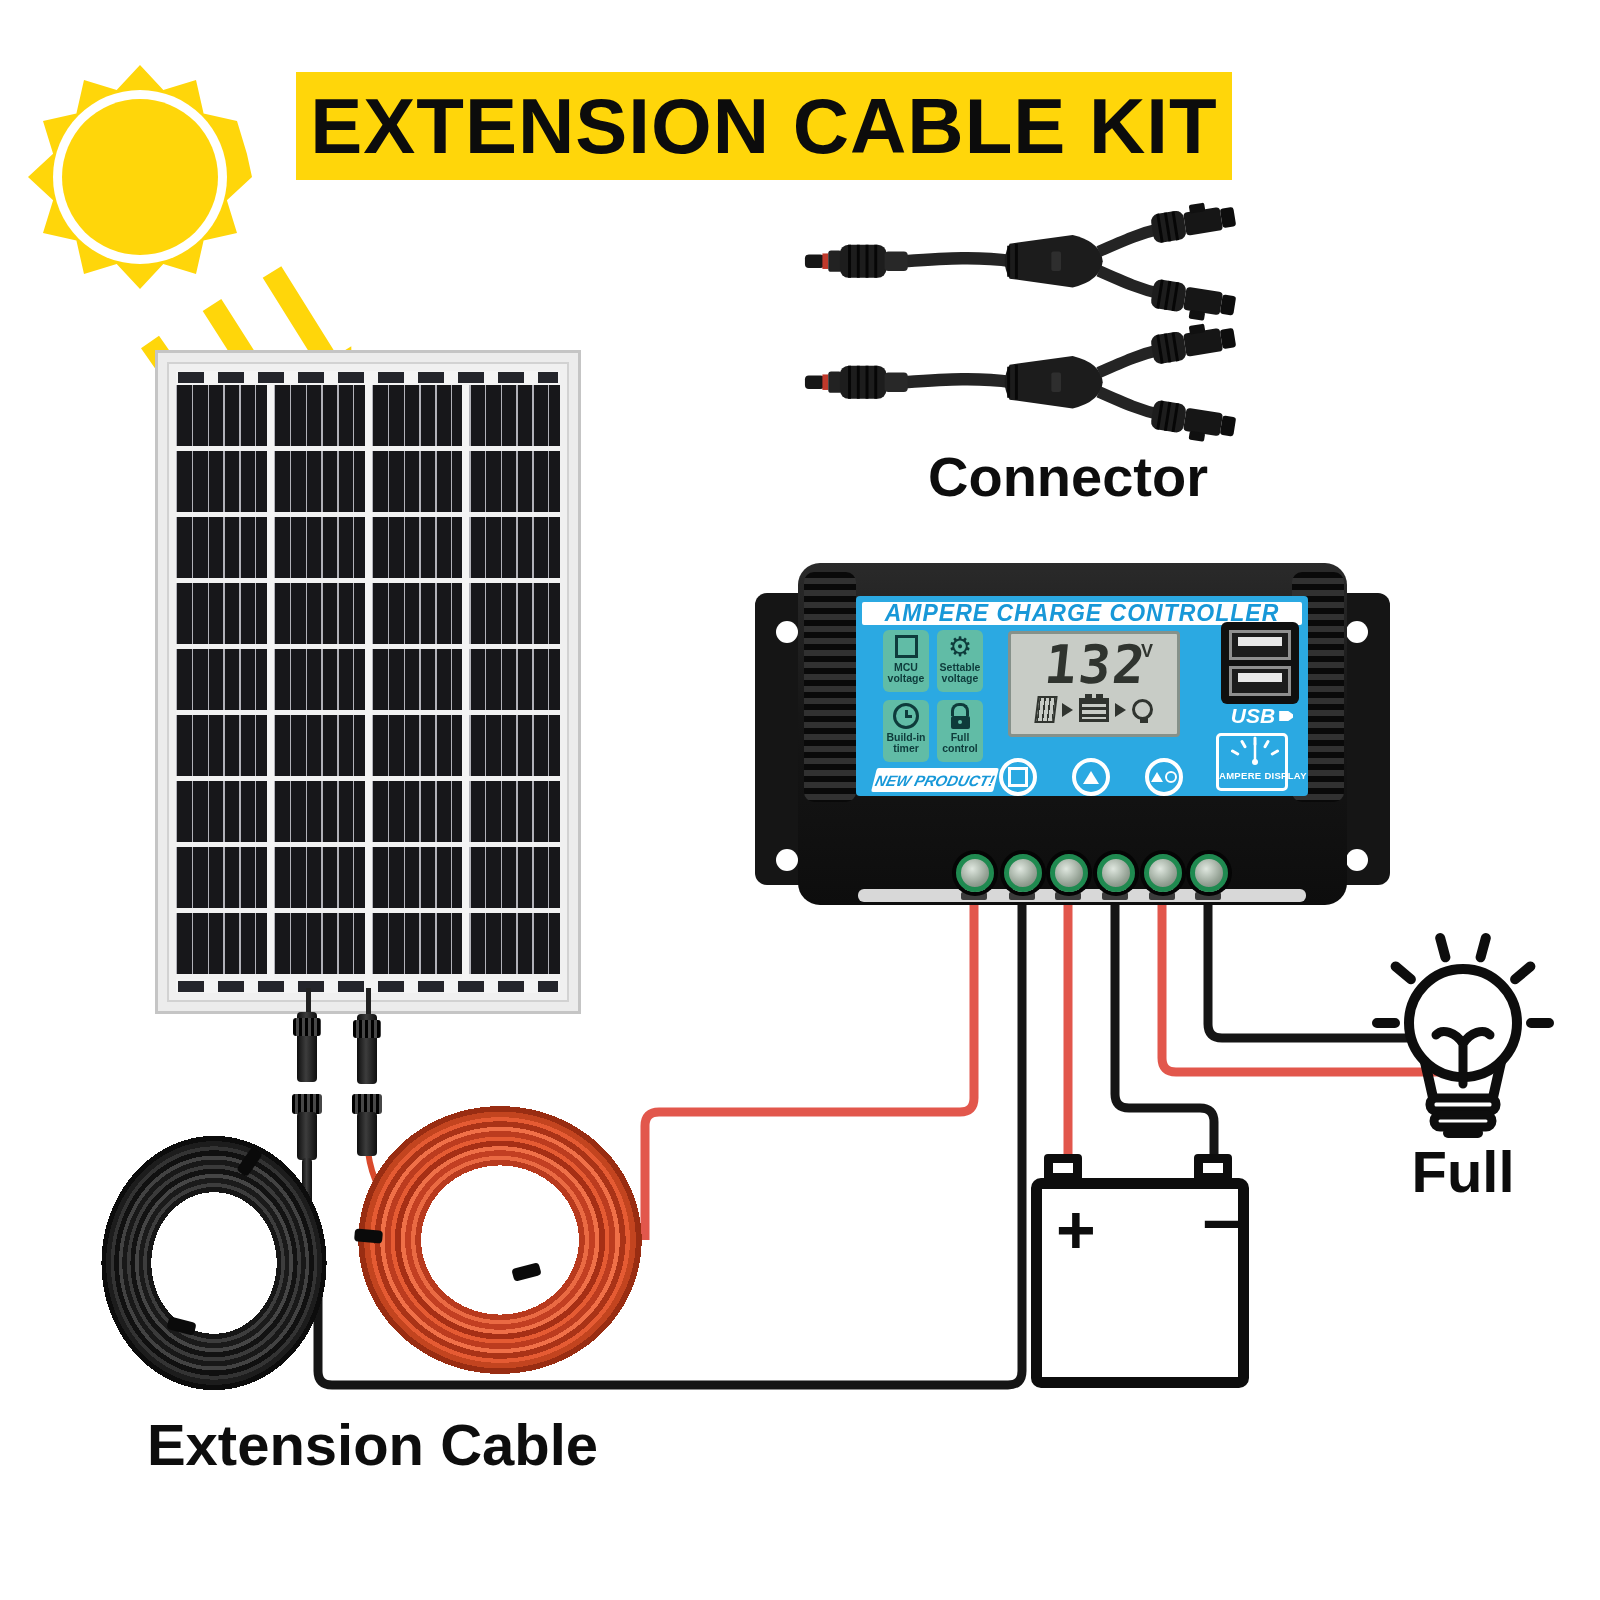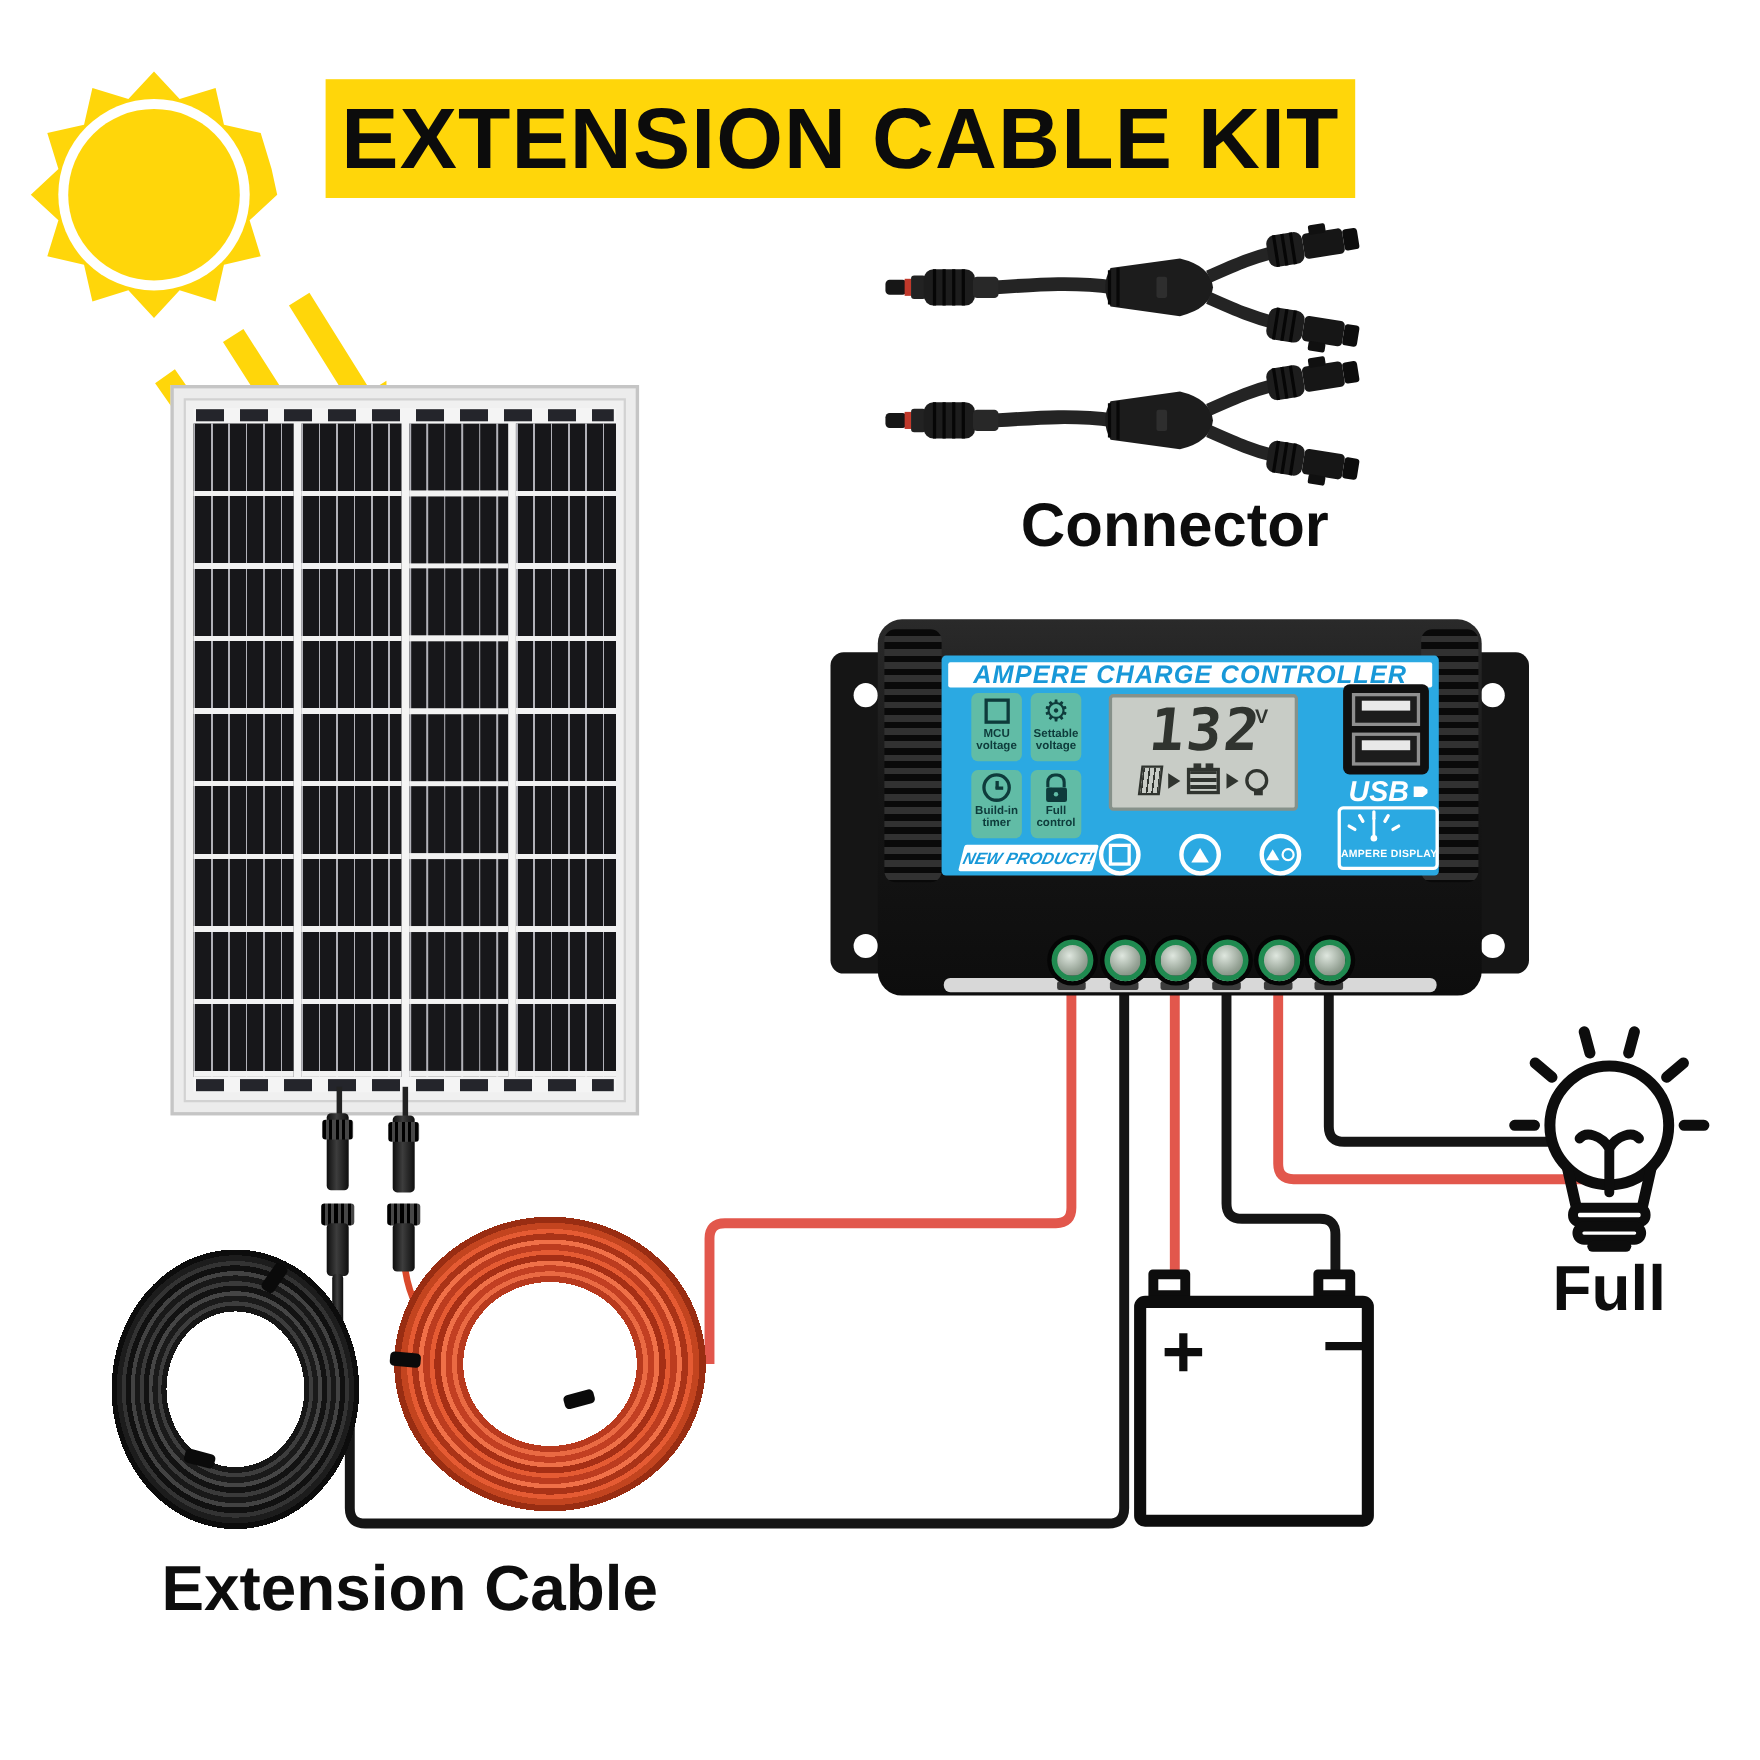--- a/index.html
+++ b/index.html
@@ -84,24 +84,24 @@
   .lcdarrow{width:0;height:0;border-top:7px solid transparent;border-bottom:7px solid transparent;border-left:11px solid #30342f;}
   .lcdbatt{width:30px;height:24px;border:3px solid #30342f;position:relative;box-sizing:border-box;
            background:repeating-linear-gradient(180deg,#30342f 0 3px,transparent 3px 6.5px);}
   .lcdbatt i{position:absolute;top:-7px;width:7px;height:5px;background:#30342f;}
   .lcdbulb{width:15px;height:15px;border:3px solid #30342f;border-radius:50%;position:relative;box-sizing:content-box;}
   .lcdbulb i{position:absolute;left:5px;bottom:-6px;width:8px;height:5px;background:#30342f;}
   .usb-block{left:1221px;top:622px;width:78px;height:82px;background:#101010;border-radius:6px;}
   .usb-port{position:absolute;left:8px;width:62px;height:30px;background:#1c1c1c;border:3px solid #8f8f8f;box-sizing:border-box;}
   .usb-port i{position:absolute;left:6px;top:4px;width:44px;height:9px;background:#e8e8e8;}
   .usb-label{left:1226px;top:704px;width:72px;display:flex;align-items:center;gap:4px;justify-content:center;}
-  .usb-label span{font-style:italic;font-weight:bold;font-size:26px;color:#fff;}
+  .usb-label span{font-style:italic;font-weight:bold;font-size:21px;color:#fff;}
   .usb-plug{width:14px;height:10px;background:#fff;clip-path:polygon(0 0,65% 0,100% 35%,100% 65%,65% 100%,0 100%);}
-  .amp-box{left:1216px;top:733px;width:92px;height:58px;border:3px solid #fff;border-radius:5px;
-           box-sizing:border-box;text-align:left;}
+  .amp-box{left:1216px;top:733px;width:72px;height:58px;border:3px solid #fff;border-radius:5px;
+           box-sizing:border-box;text-align:right;}
   .amp-box .amp-text{font-size:9.5px;font-weight:bold;color:#fff;letter-spacing:.3px;white-space:nowrap;}
   .cc-btn{width:38px;height:38px;border-radius:50%;border:4px solid #fff;top:758px;box-sizing:border-box;
           display:flex;align-items:center;justify-content:center;}
   .btn-sq{width:14px;height:14px;border:3px solid #fff;}
   .btn-tri{width:0;height:0;border-left:8px solid transparent;border-right:8px solid transparent;border-bottom:13px solid #fff;}
   .btn-tri.small{border-left-width:6px;border-right-width:6px;border-bottom-width:10px;}
   .btn-bulb{width:8px;height:8px;border:2px solid #fff;border-radius:50%;margin-left:2px;}
   .newprod{left:874px;top:768px;width:122px;height:24px;background:#fff;transform:skewX(-14deg);
            display:flex;align-items:center;justify-content:center;border-radius:2px;}
   .newprod span{font-style:italic;font-weight:bold;font-size:15px;color:#1898D8;white-space:nowrap;}

